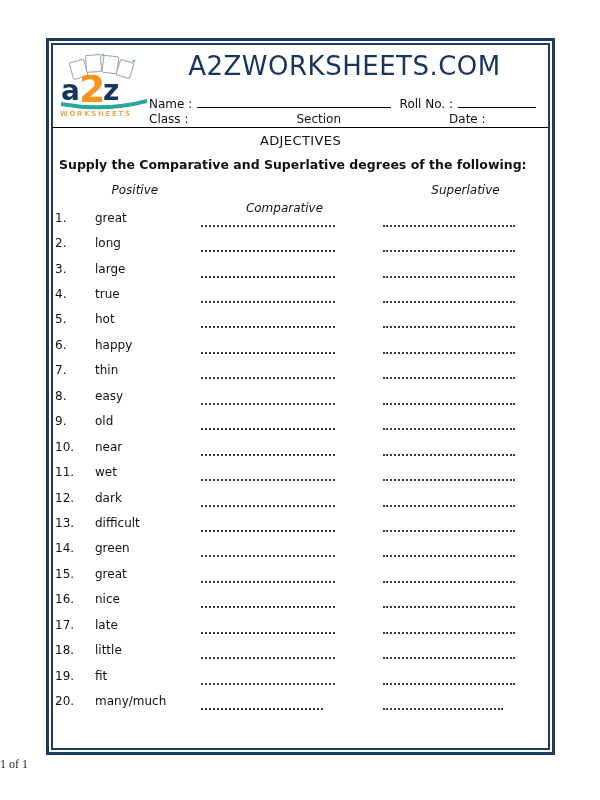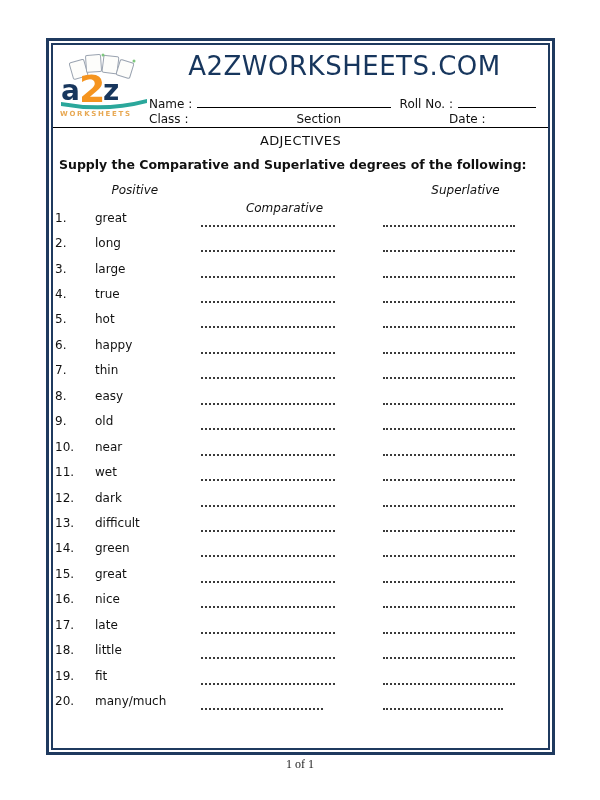--- a/index.html
+++ b/index.html
@@ -52,21 +52,21 @@
   .c-dot1 { width:134px;margin-top:18px; }
   .c-gap  { width:48px; }
   .c-dot2 { width:132px; }
   .center { text-align:center; }
   .blank { border-bottom:2px dotted #3a3a3a; height:8px; align-self:center; margin-top:8px; }
   .row:last-child .c-dot1 { width:122px; }
   .row:last-child .c-gap  { width:60px; }
   .row:last-child .c-dot2 { width:120px; }
 
   .footer {
-    position:absolute; top:757px; left:0; right:0; text-align:center;
+    position:absolute; top:757px; left:0; right:0; text-align:left;
     font-family:"Liberation Serif","DejaVu Serif",serif; font-size:12px; color:#222;
   }
 </style>
 </head>
 <body>
 
 <div class="frame">
   <div class="inner">
 
     <div class="logo">

